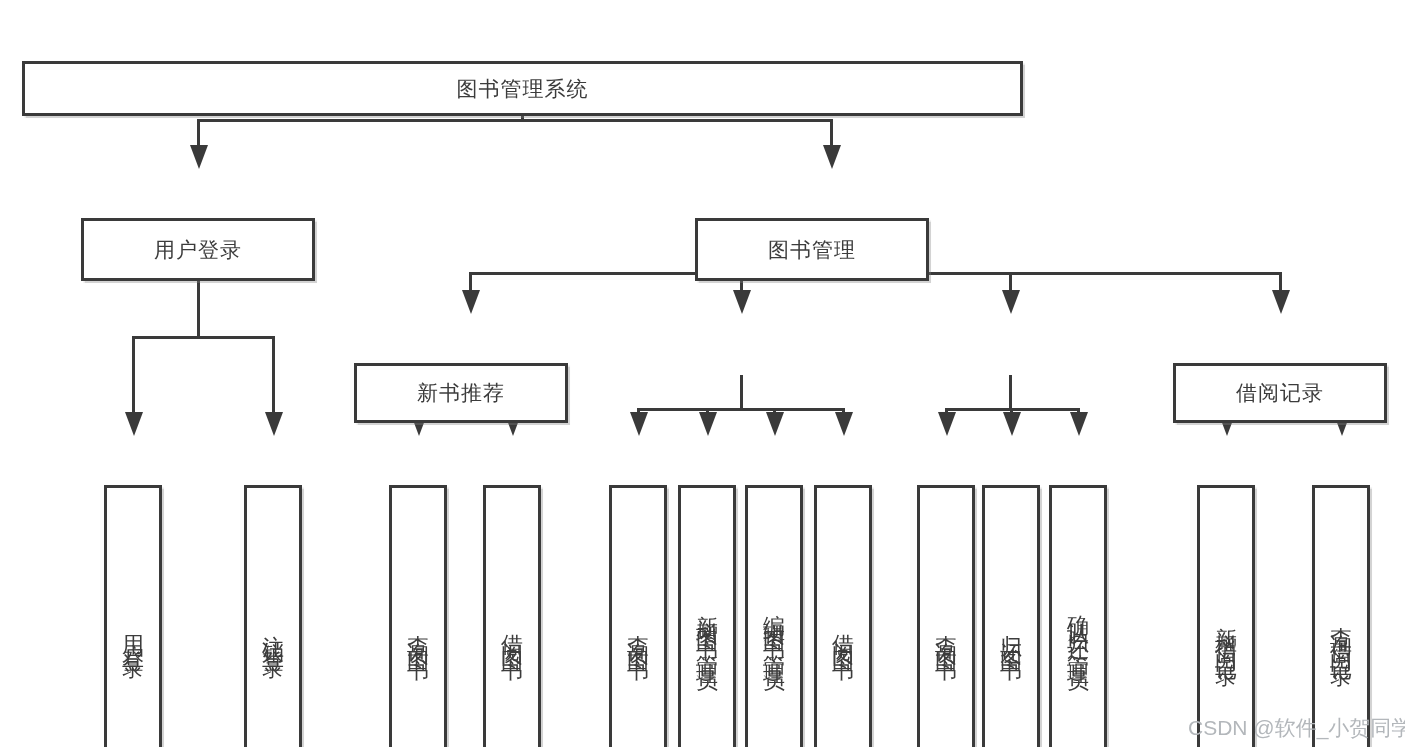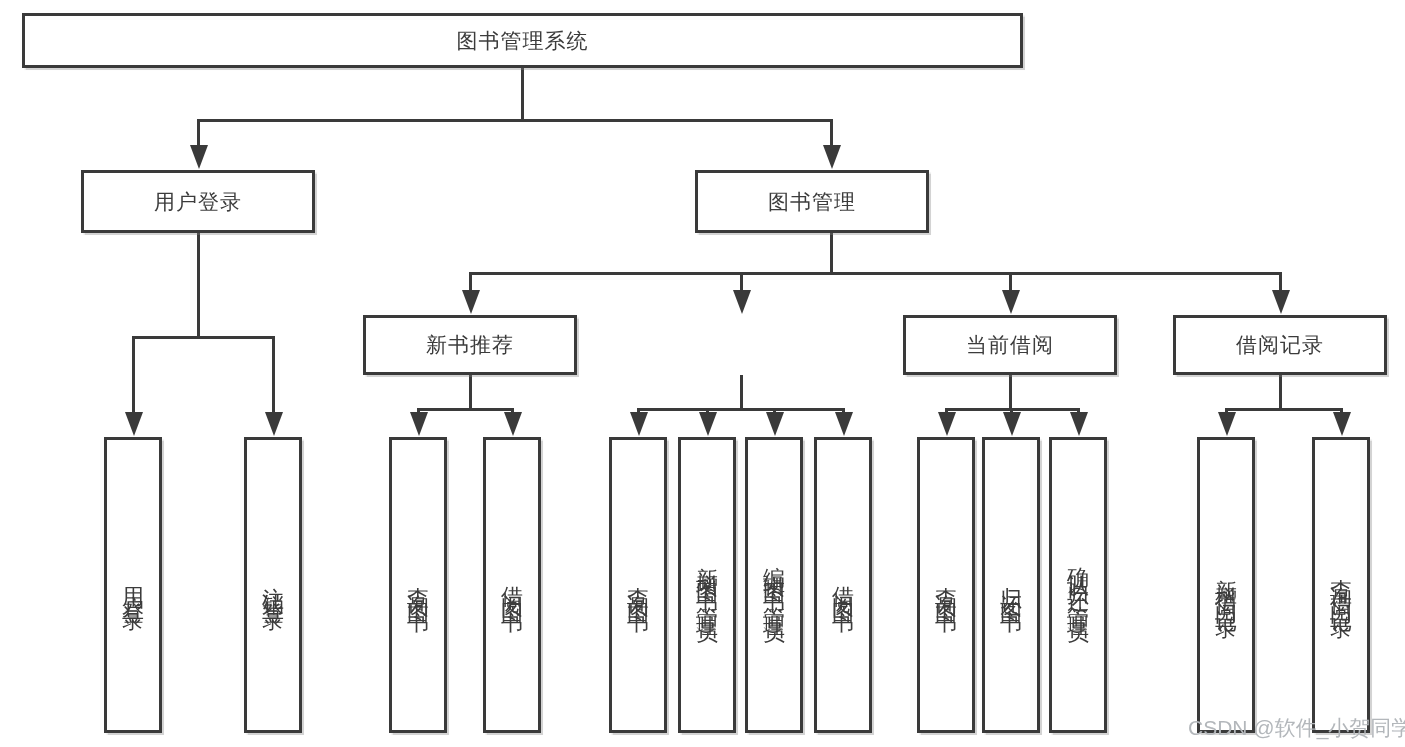--- a/index.html
+++ b/index.html
@@ -21,20 +21,21 @@
   .box {
     position: absolute;
     background: #fff;
     border: 3px solid var(--line);
     display: flex;
     align-items: center;
     justify-content: center;
     color: var(--text);
     box-shadow: 1.5px 1.5px 1px rgba(130,130,130,0.35);
     z-index: 2;
+    margin-top: 48px;
   }
   .h-label { font-size: 21px; letter-spacing: 1px; }
   .leaf span {
     writing-mode: vertical-rl;
     text-orientation: mixed;
     font-size: 22px;
     letter-spacing: 8px;
     line-height: 1;
     color: var(--text);
   }
@@ -92,22 +93,21 @@
   <div class="varrow" style="left:132px;top:336px;height:77px"></div>
   <div class="varrow" style="left:272px;top:336px;height:77px"></div>
 
   <div class="vline" style="left:830px;top:233px;height:42px"></div>
   <div class="hline" style="left:469px;top:272px;width:813px"></div>
   <div class="varrow" style="left:469px;top:272px;height:19px"></div>
   <div class="varrow" style="left:740px;top:272px;height:19px"></div>
   <div class="varrow" style="left:1009px;top:272px;height:19px"></div>
   <div class="varrow" style="left:1279px;top:272px;height:19px"></div>
 
-  <div class="box h-label" style="left:363px;top:315px;width:214px;height:60px">新书推荐</div>
-  <div class="box h-label" style="left:903px;top:315px;width:214px;height:60px">当前借阅</div>
+  <div class="box h-label" style="left:354px;top:315px;width:214px;height:60px">新书推荐</div>
   <div class="box h-label" style="left:1173px;top:315px;width:214px;height:60px">借阅记录</div>
 
   <div class="vline" style="left:469px;top:375px;height:36px"></div>
   <div class="hline" style="left:417px;top:408px;width:97px"></div>
   <div class="varrow" style="left:417px;top:408px;height:5px"></div>
   <div class="varrow" style="left:511px;top:408px;height:5px"></div>
 
   <div class="vline" style="left:740px;top:375px;height:36px"></div>
   <div class="hline" style="left:637px;top:408px;width:208px"></div>
   <div class="varrow" style="left:637px;top:408px;height:5px"></div>

